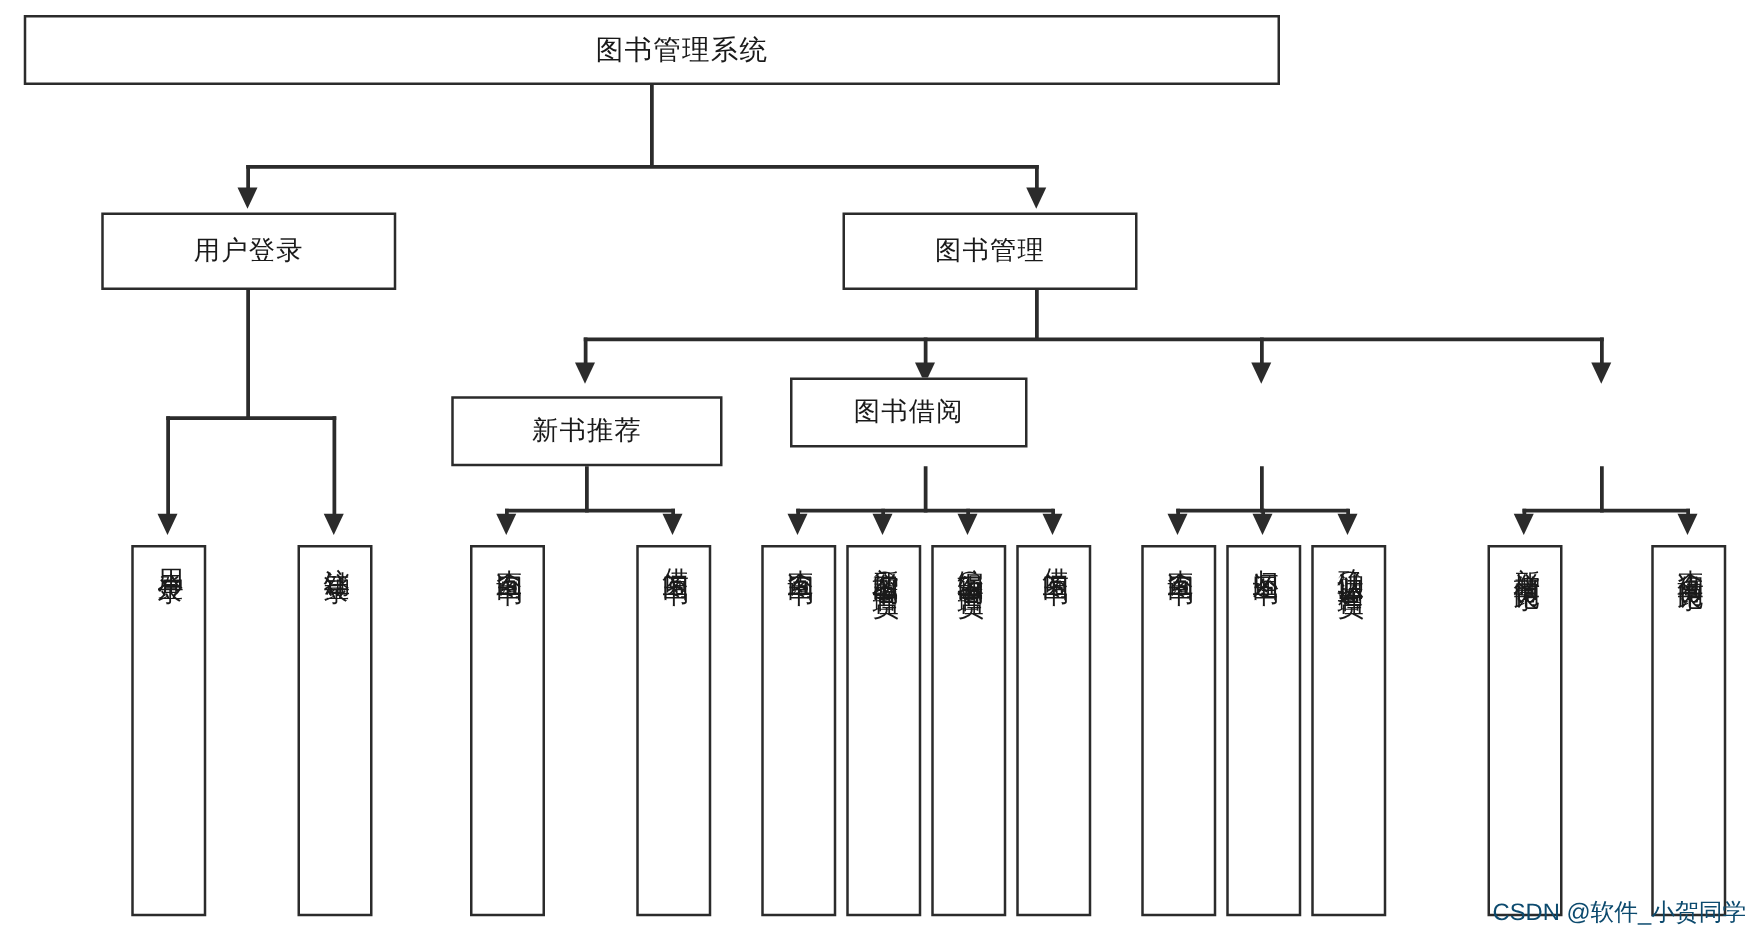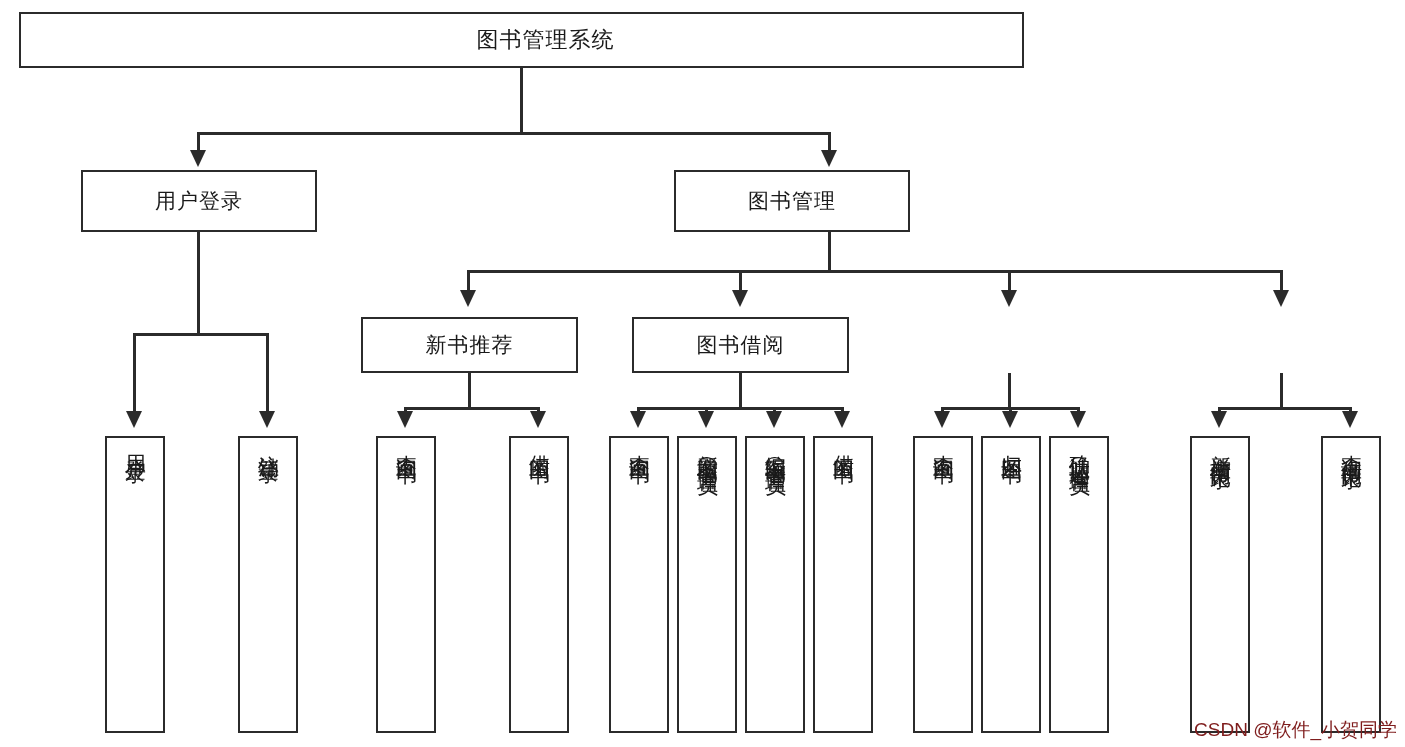--- a/index.html
+++ b/index.html
@@ -67,21 +67,21 @@
     border-left: 8px solid transparent;
     border-right: 8px solid transparent;
     border-top: 17px solid #2b2b2b;
   }
   
   #watermark {
     position: absolute;
     right: 8px;
     bottom: 4px;
     font-size: 19px;
-    color: #7f1d1d;
+    color: #0c4a6e;
     white-space: nowrap;
     pointer-events: none;
   }
 </style>
 </head>
 <body>
 
 <div id="canvas">
 
   <div class="node h root" style="left:19px; top:12px; width:1005px; height:56px;">
@@ -112,21 +112,21 @@
   <div class="seg vline" style="left:739px; top:270px; width:3px; height:22px;"></div>
   <div class="arrow" style="left:732px; top:290px;"></div>
   <div class="seg vline" style="left:1008px; top:270px; width:3px; height:22px;"></div>
   <div class="arrow" style="left:1001px; top:290px;"></div>
   <div class="seg vline" style="left:1280px; top:270px; width:3px; height:22px;"></div>
   <div class="arrow" style="left:1273px; top:290px;"></div>
 
   <div class="node h" style="left:361px; top:317px; width:217px; height:56px;">
     <span>新书推荐</span>
   </div>
-  <div class="node h" style="left:632px; top:317px; width:217px; height:56px;">
+  <div class="node h" style="left:632px; top:302px; width:190px; height:56px;">
     <span>图书借阅</span>
   </div>
 
   <div class="seg vline" style="left:197px; top:232px; width:3px; height:104px;"></div>
   <div class="seg hline" style="left:133px; top:333px; width:136px; height:3px;"></div>
   <div class="seg vline" style="left:133px; top:333px; width:3px; height:80px;"></div>
   <div class="arrow" style="left:126px; top:411px;"></div>
   <div class="seg vline" style="left:266px; top:333px; width:3px; height:80px;"></div>
   <div class="arrow" style="left:259px; top:411px;"></div>
 

